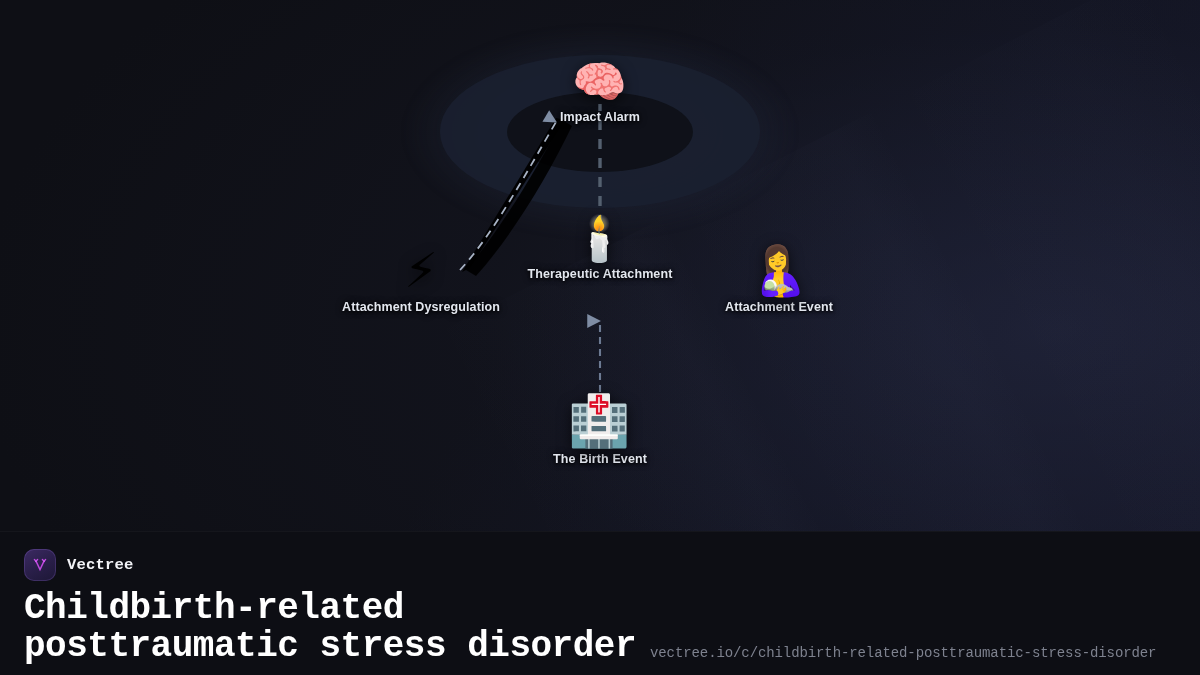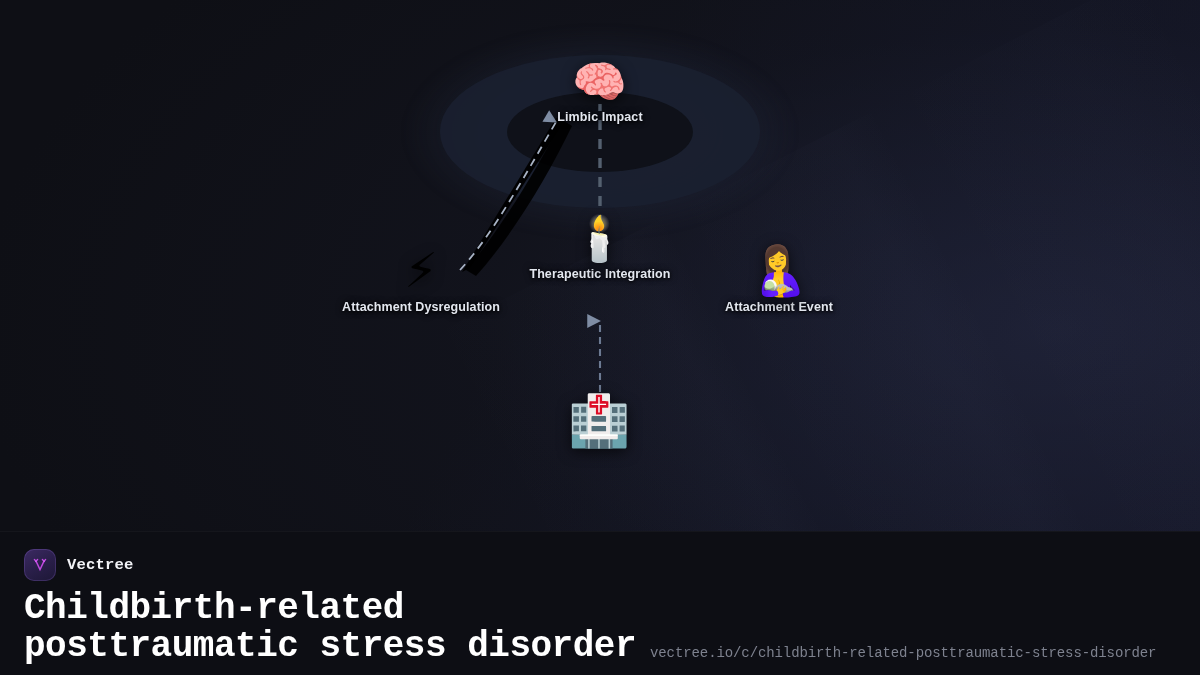--- a/index.html
+++ b/index.html
@@ -227,40 +227,41 @@
 
       <line x1="600" y1="392" x2="600" y2="321" stroke="#6c7a92" stroke-width="2.1" stroke-dasharray="7 5" marker-end="url(#arrowUp)"></line>
 
       <line x1="600" y1="225" x2="600" y2="104" stroke="#54606f" stroke-width="3.4" stroke-dasharray="10 9"></line>
 
       <path d="M 460 270 C 492 236 528 170 556 122" fill="none" stroke="#a9b4c6" stroke-width="1.8" stroke-dasharray="8 6" marker-end="url(#arrowCurve)"></path>
     </svg>
 
     <div class="node" id="node-0">
       <span class="glyph">🧠</span>
-      <span class="nlabel">Limbic Impact</span>
+      <span class="nlabel">Impact Alarm</span>
     </div>
 
     <div class="node" id="node-1">
       <span class="glyph">🕯️</span>
-      <span class="nlabel">Therapeutic Integration</span>
+      <span class="nlabel">Therapeutic Attachment</span>
     </div>
 
     <div class="node" id="node-2">
       <span class="glyph">⚡</span>
       <span class="nlabel">Attachment Dysregulation</span>
     </div>
 
     <div class="node" id="node-3">
       <span class="glyph">🤱</span>
       <span class="nlabel">Attachment Event</span>
     </div>
 
     <div class="node" id="node-4">
       <span class="glyph">🏥</span>
+      <span class="nlabel">The Birth Event</span>
     </div>
 
   </div>
 
   <div id="footer">
 
     <div id="title-row">
       <h1 id="page-title">Childbirth-related
 posttraumatic stress disorder</h1>
       <span id="page-url">vectree.io/c/childbirth-related-posttraumatic-stress-disorder</span>

